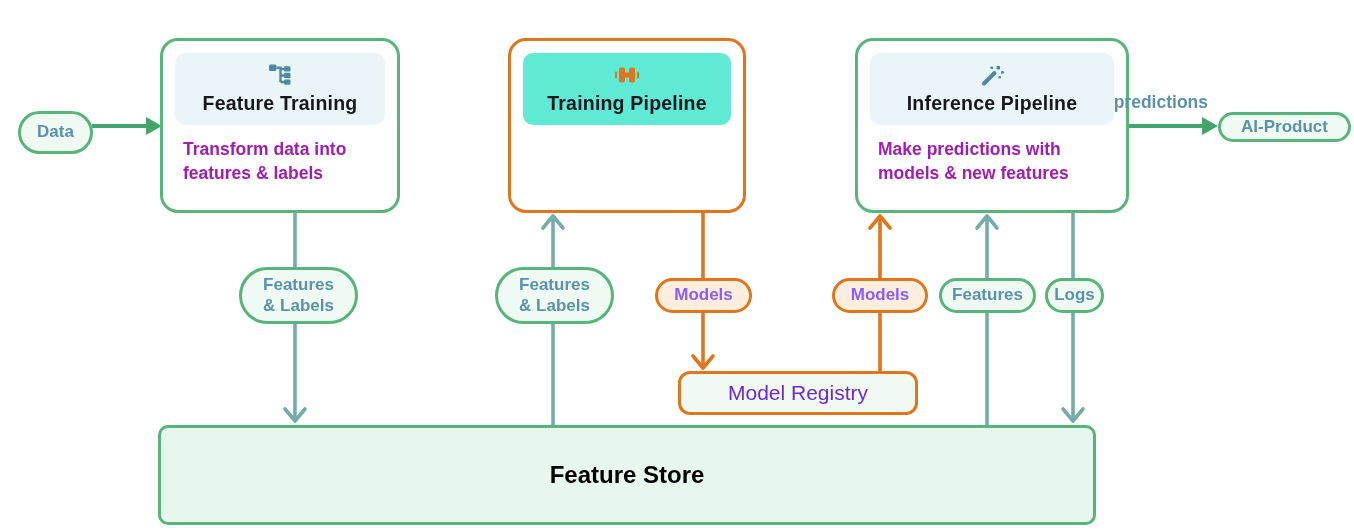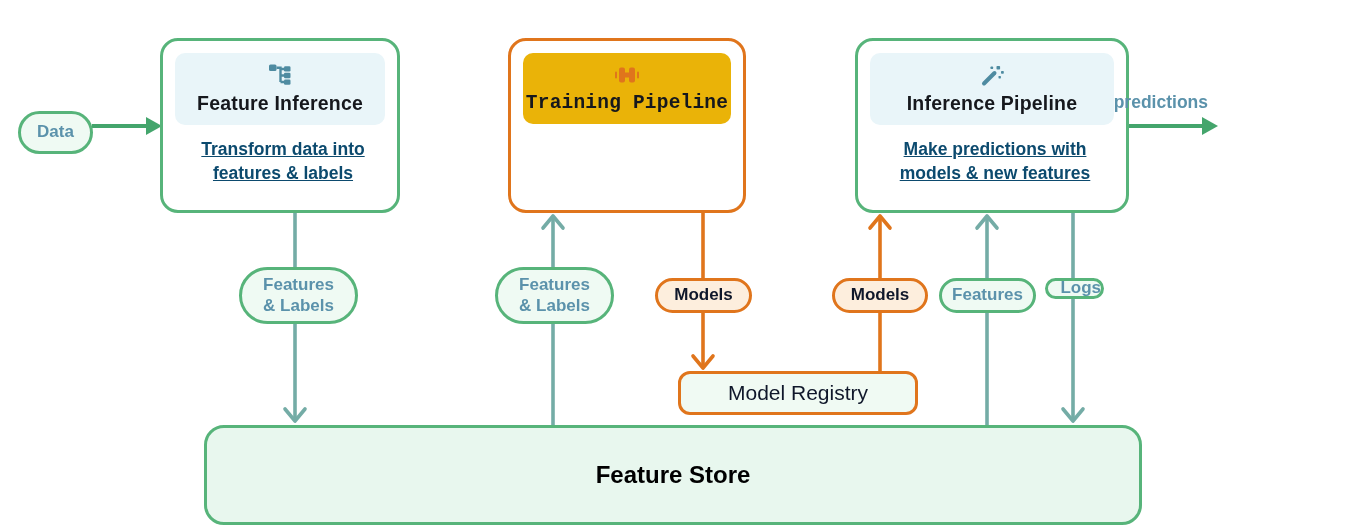--- a/index.html
+++ b/index.html
@@ -12,56 +12,56 @@
   
   .card{
     position:absolute;top:38px;height:175px;box-sizing:border-box;background:#ffffff;
     border:3.5px solid #57b47a;border-radius:18px;z-index:2;
   }
   .card.orange{border-color:#e0751c;}
   .card-header{
     margin:12px 12px 0 12px;border-radius:10px;text-align:center;
     padding:9px 0 10px 0;background:#e9f5f9;
   }
-  .card-header.orange{background:#eab308;font-family:Liberation Mono, monospace;}
+  .card-header.orange{background:#5eead4;}
   .card-icon{display:block;margin:0 auto;height:26px;}
   .card-title{
     display:block;margin-top:4px;font-size:19.5px;font-weight:bold;color:#16181d;
     letter-spacing:.2px;
   }
   .card-desc{
-    margin:13px 14px 0 20px;text-align:center;font-size:17.5px;font-weight:bold;
-    color:#0c4a6e;line-height:1.36;text-decoration:underline;
+    margin:13px 14px 0 20px;text-align:left;font-size:17.5px;font-weight:bold;
+    color:#a21caf;line-height:1.36;
   }
 
   
   .pill{
     position:absolute;box-sizing:border-box;z-index:2;
     display:flex;flex-direction:column;align-items:center;justify-content:center;
     border:3px solid #57b47a;border-radius:999px;background:#effaf3;
     color:#5b92ab;font-weight:bold;font-size:17px;line-height:1.2;text-align:center;
   }
-  .pill.orange{border-color:#e0751c;background:#fdeedd;color:#0f172a;}
+  .pill.orange{border-color:#e0751c;background:#fdeedd;color:#8b5cf6;}
 
   .edge-label{
     position:absolute;z-index:2;color:#5b92ab;font-weight:bold;font-size:17.5px;
     text-align:right;
   }
 
   .registry{
     position:absolute;left:678px;top:371px;width:240px;height:44px;box-sizing:border-box;
     z-index:2;border:3.5px solid #e0751c;border-radius:12px;background:#f0faf3;
     display:flex;align-items:center;justify-content:center;
-    color:#0f172a;font-size:21px;font-weight:normal;
+    color:#6d28d9;font-size:21px;font-weight:normal;
   }
   .store{
     position:absolute;left:158px;top:425px;width:938px;height:100px;box-sizing:border-box;
-    z-index:1;border:3px solid #57b47a;border-radius:20px;background:#e8f7ee;
+    z-index:1;border:3px solid #57b47a;border-radius:10px;background:#e8f7ee;
     display:flex;align-items:center;justify-content:center;
-    color:#000000;font-size:24px;font-weight:bold;margin-left:46px;
+    color:#000000;font-size:24px;font-weight:bold;
   }
 </style>
 </head>
 <body>
 
 <div class="stage">
 
   <svg class="connectors" width="1354" height="531" viewBox="0 0 1354 531">
 
     <g>
@@ -111,21 +111,21 @@
 
   <div class="card" style="left:160px;width:240px;">
     <div class="card-header">
       <svg class="card-icon" width="28" height="26" viewBox="0 0 28 26">
         <rect x="3" y="2.5" width="7.5" height="6.5" rx="1.5" fill="#4e8ba1"></rect>
         <path d="M10.5 5.8 H14.5 V20 M14.5 7 H18 M14.5 13.5 H18 M14.5 20 H18" stroke="#4e8ba1" stroke-width="2.4" fill="none"></path>
         <rect x="18" y="4.2" width="6.5" height="5.4" rx="1.3" fill="#4e8ba1"></rect>
         <rect x="18" y="10.8" width="6.5" height="5.4" rx="1.3" fill="#4e8ba1"></rect>
         <rect x="18" y="17.4" width="6.5" height="5.4" rx="1.3" fill="#4e8ba1"></rect>
       </svg>
-      <span class="card-title">Feature Inference</span>
+      <span class="card-title">Feature Training</span>
     </div>
     <div class="card-desc">Transform data into features &amp; labels</div>
   </div>
 
   <div class="card orange" style="left:508px;width:238px;">
     <div class="card-header orange">
       <svg class="card-icon" width="30" height="26" viewBox="0 0 30 26">
         <rect x="3" y="9.5" width="2" height="7" rx="1" fill="#e0751c"></rect>
         <rect x="7" y="5.5" width="6" height="15" rx="2" fill="#e0751c"></rect>
         <rect x="13" y="10.5" width="4" height="5" fill="#e0751c"></rect>
@@ -145,20 +145,23 @@
         <rect x="12.5" y="4.5" width="2.6" height="2.6" rx="0.7" fill="#4e8ba1"></rect>
         <rect x="20.5" y="14" width="2.4" height="2.4" rx="0.6" fill="#4e8ba1"></rect>
       </svg>
       <span class="card-title">Inference Pipeline</span>
     </div>
     <div class="card-desc">Make predictions with models &amp; new features</div>
   </div>
 
   <div class="edge-label" style="left:1098px;top:92px;width:110px;">predictions</div>
 
+  <div class="pill" style="left:1218px;top:112px;width:133px;height:30px;">
+    <span>AI-Product</span>
+  </div>
 
   <div class="pill" style="left:239px;top:267px;width:119px;height:57px;">
     <span>Features</span>
     <span>&amp; Labels</span>
   </div>
 
   <div class="pill" style="left:495px;top:267px;width:119px;height:57px;">
     <span>Features</span>
     <span>&amp; Labels</span>
   </div>
@@ -168,21 +171,21 @@
   </div>
 
   <div class="pill orange" style="left:832px;top:278px;width:96px;height:35px;">
     <span>Models</span>
   </div>
 
   <div class="pill" style="left:939px;top:278px;width:97px;height:35px;">
     <span>Features</span>
   </div>
 
-  <div class="pill" style="left:1045px;top:278px;width:59px;height:21px;align-items:flex-end;">
+  <div class="pill" style="left:1045px;top:278px;width:59px;height:35px;">
     <span>Logs</span>
   </div>
 
   <div class="registry">
     <span>Model Registry</span>
   </div>
 
   <div class="store">
     <span>Feature Store</span>
   </div>

